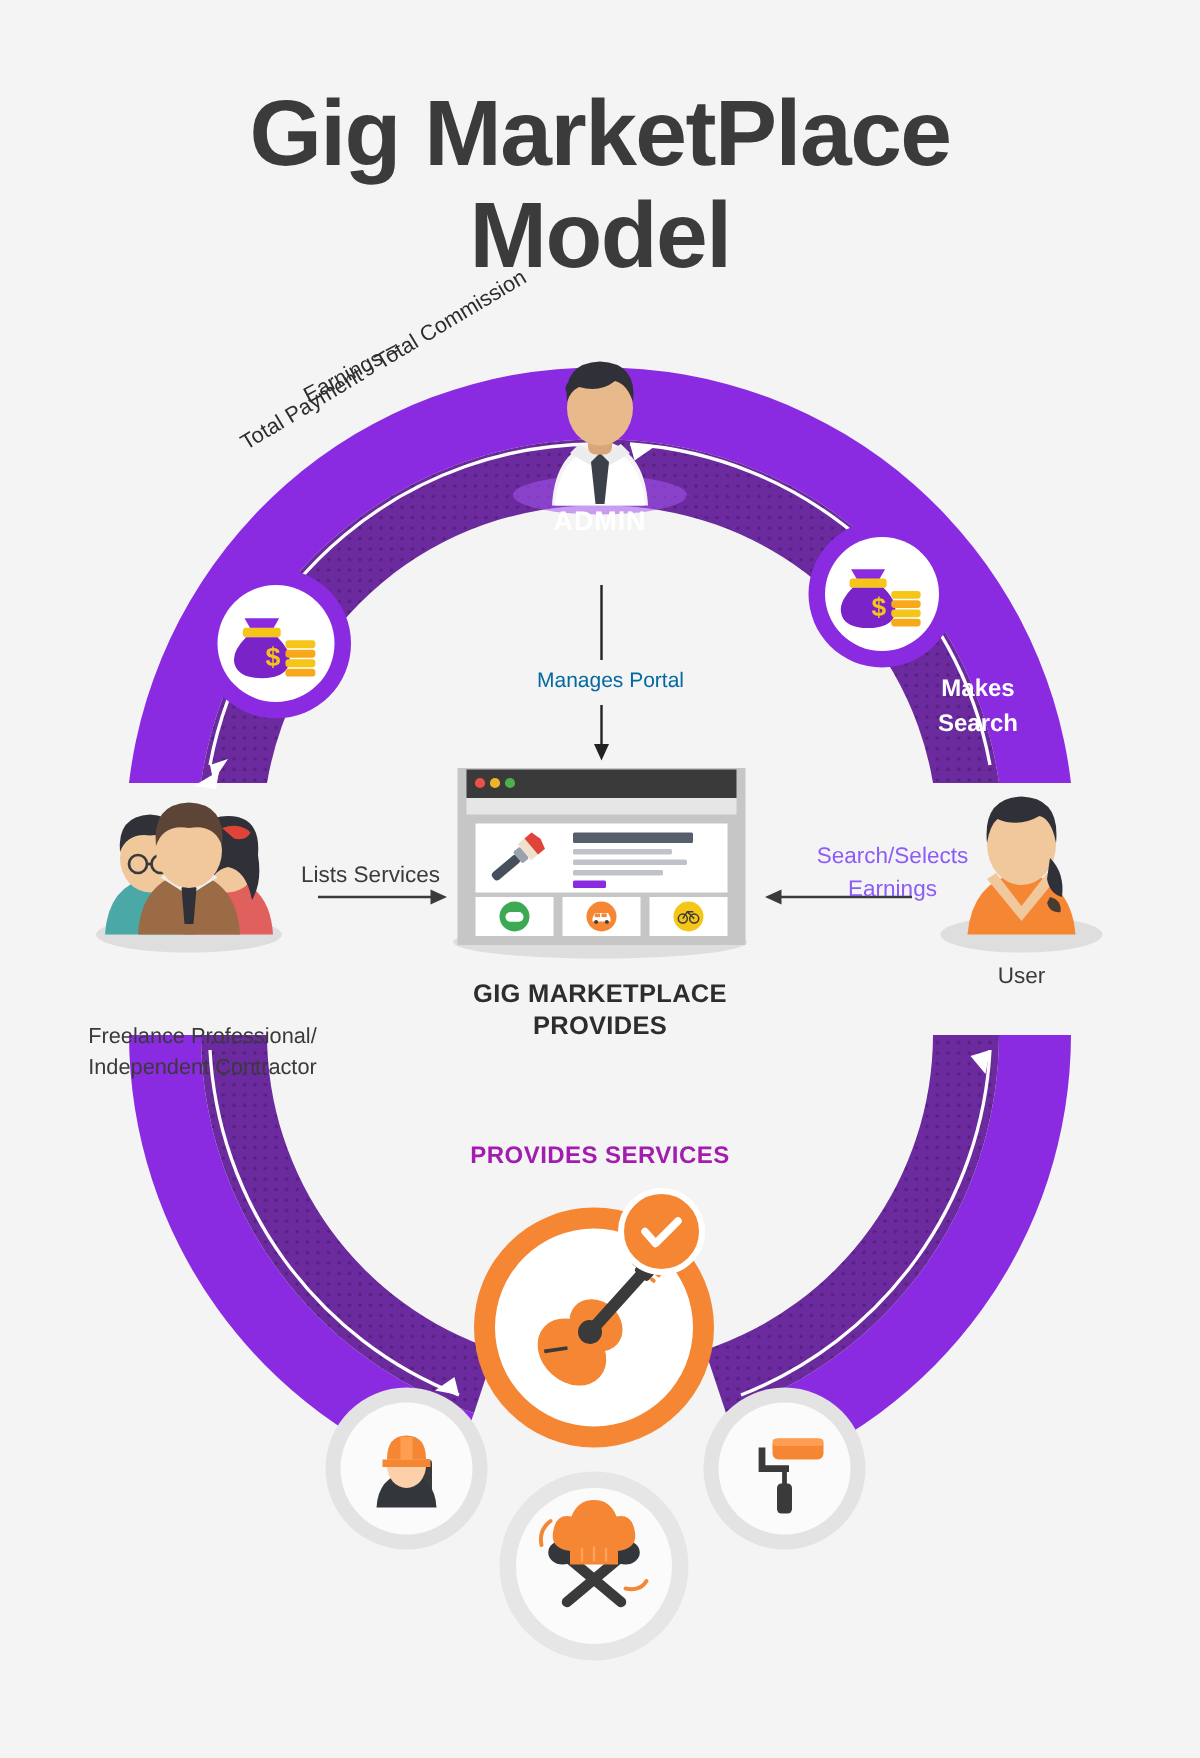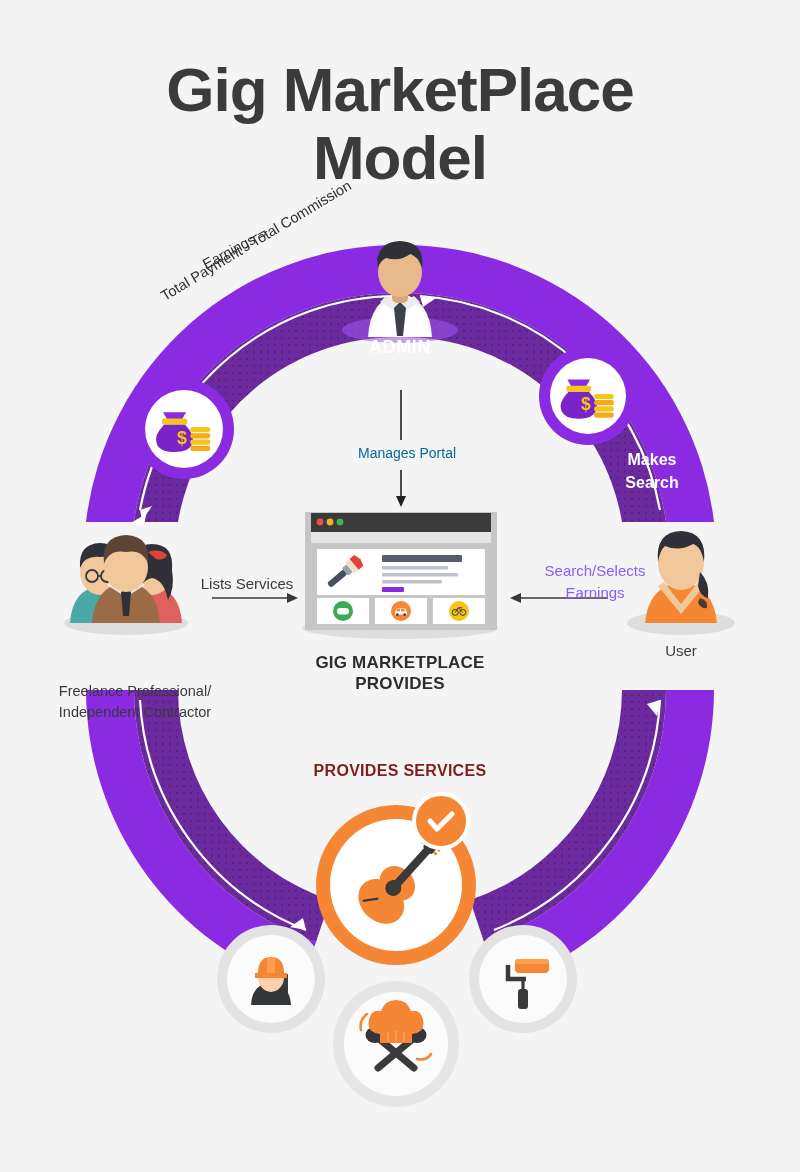--- a/index.html
+++ b/index.html
@@ -53,21 +53,21 @@
     left: 631px; top: 642px; width: 100px;
     font-size: 15px; color: #3a3a3a;
   }
   .website-label {
     left: 300px; top: 652px; width: 200px;
     font-size: 17px; font-weight: 700; line-height: 21px;
     color: #2d2d2d; letter-spacing: .2px;
   }
   .provides-services {
     left: 290px; top: 762px; width: 220px;
-    font-size: 16px; font-weight: 700; color: #7f1d1d;
+    font-size: 16px; font-weight: 700; color: #a21caf;
     letter-spacing: .3px;
   }
   .curve-line1 {
     left: 200px; top: 258px; width: 180px;
     font-size: 14.5px; font-weight: 500; color: #2d2d2d;
     transform: rotate(-28deg); transform-origin: left top;
   }
   .curve-line2 {
     left: 158px; top: 290px; width: 230px;
     font-size: 14.5px; font-weight: 500; color: #2d2d2d;

